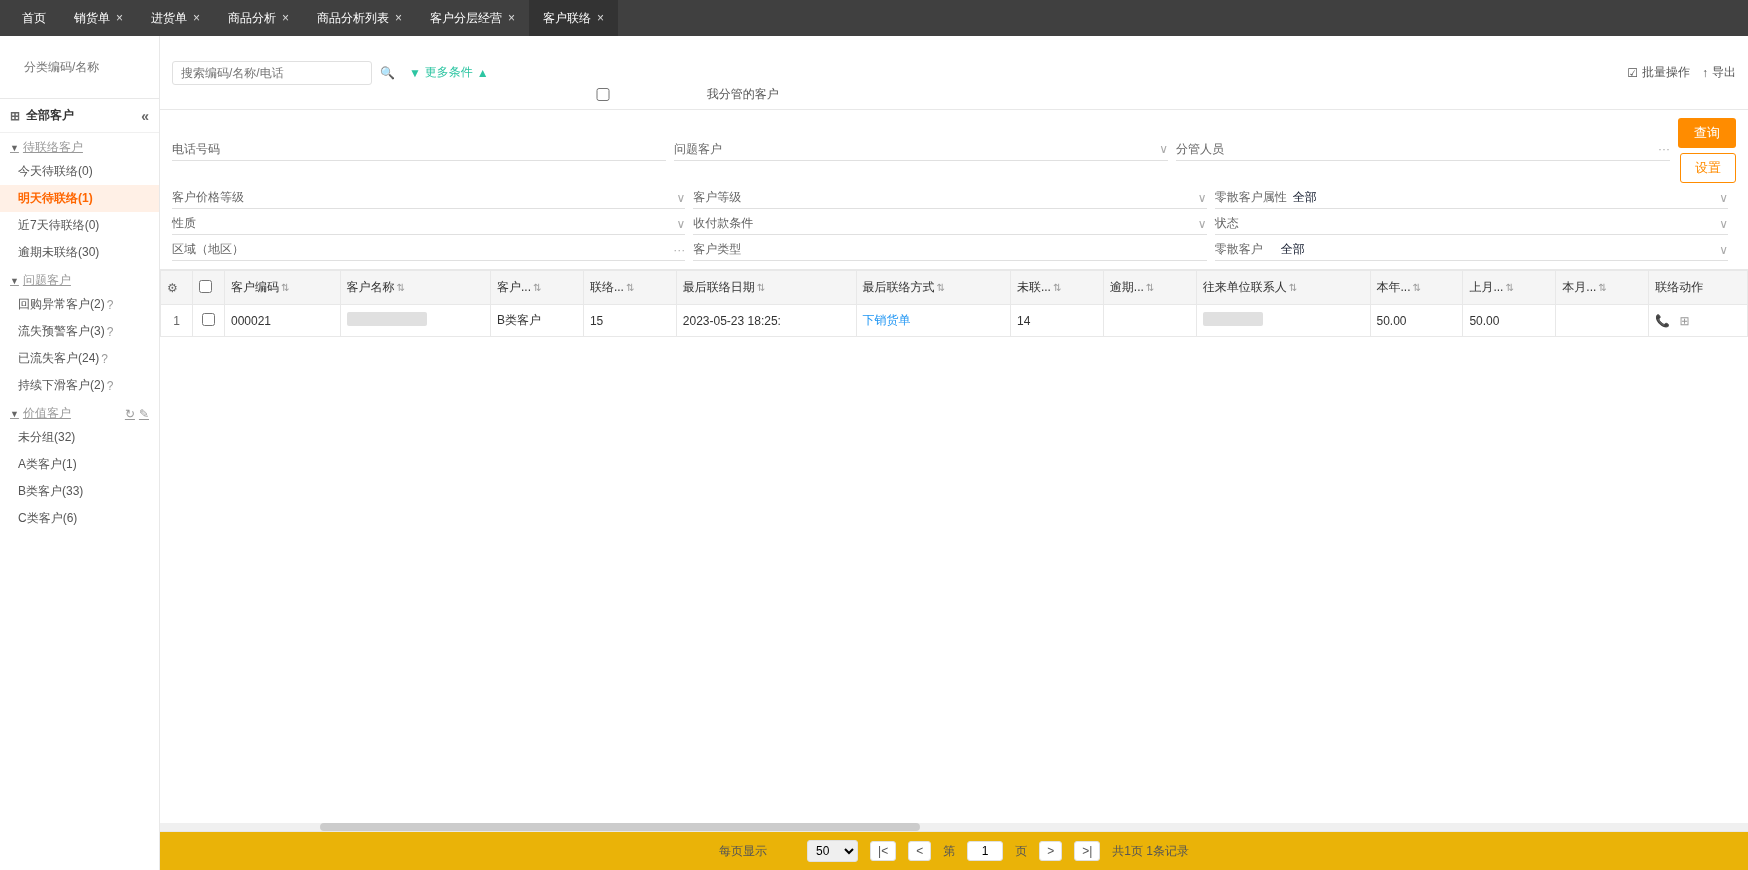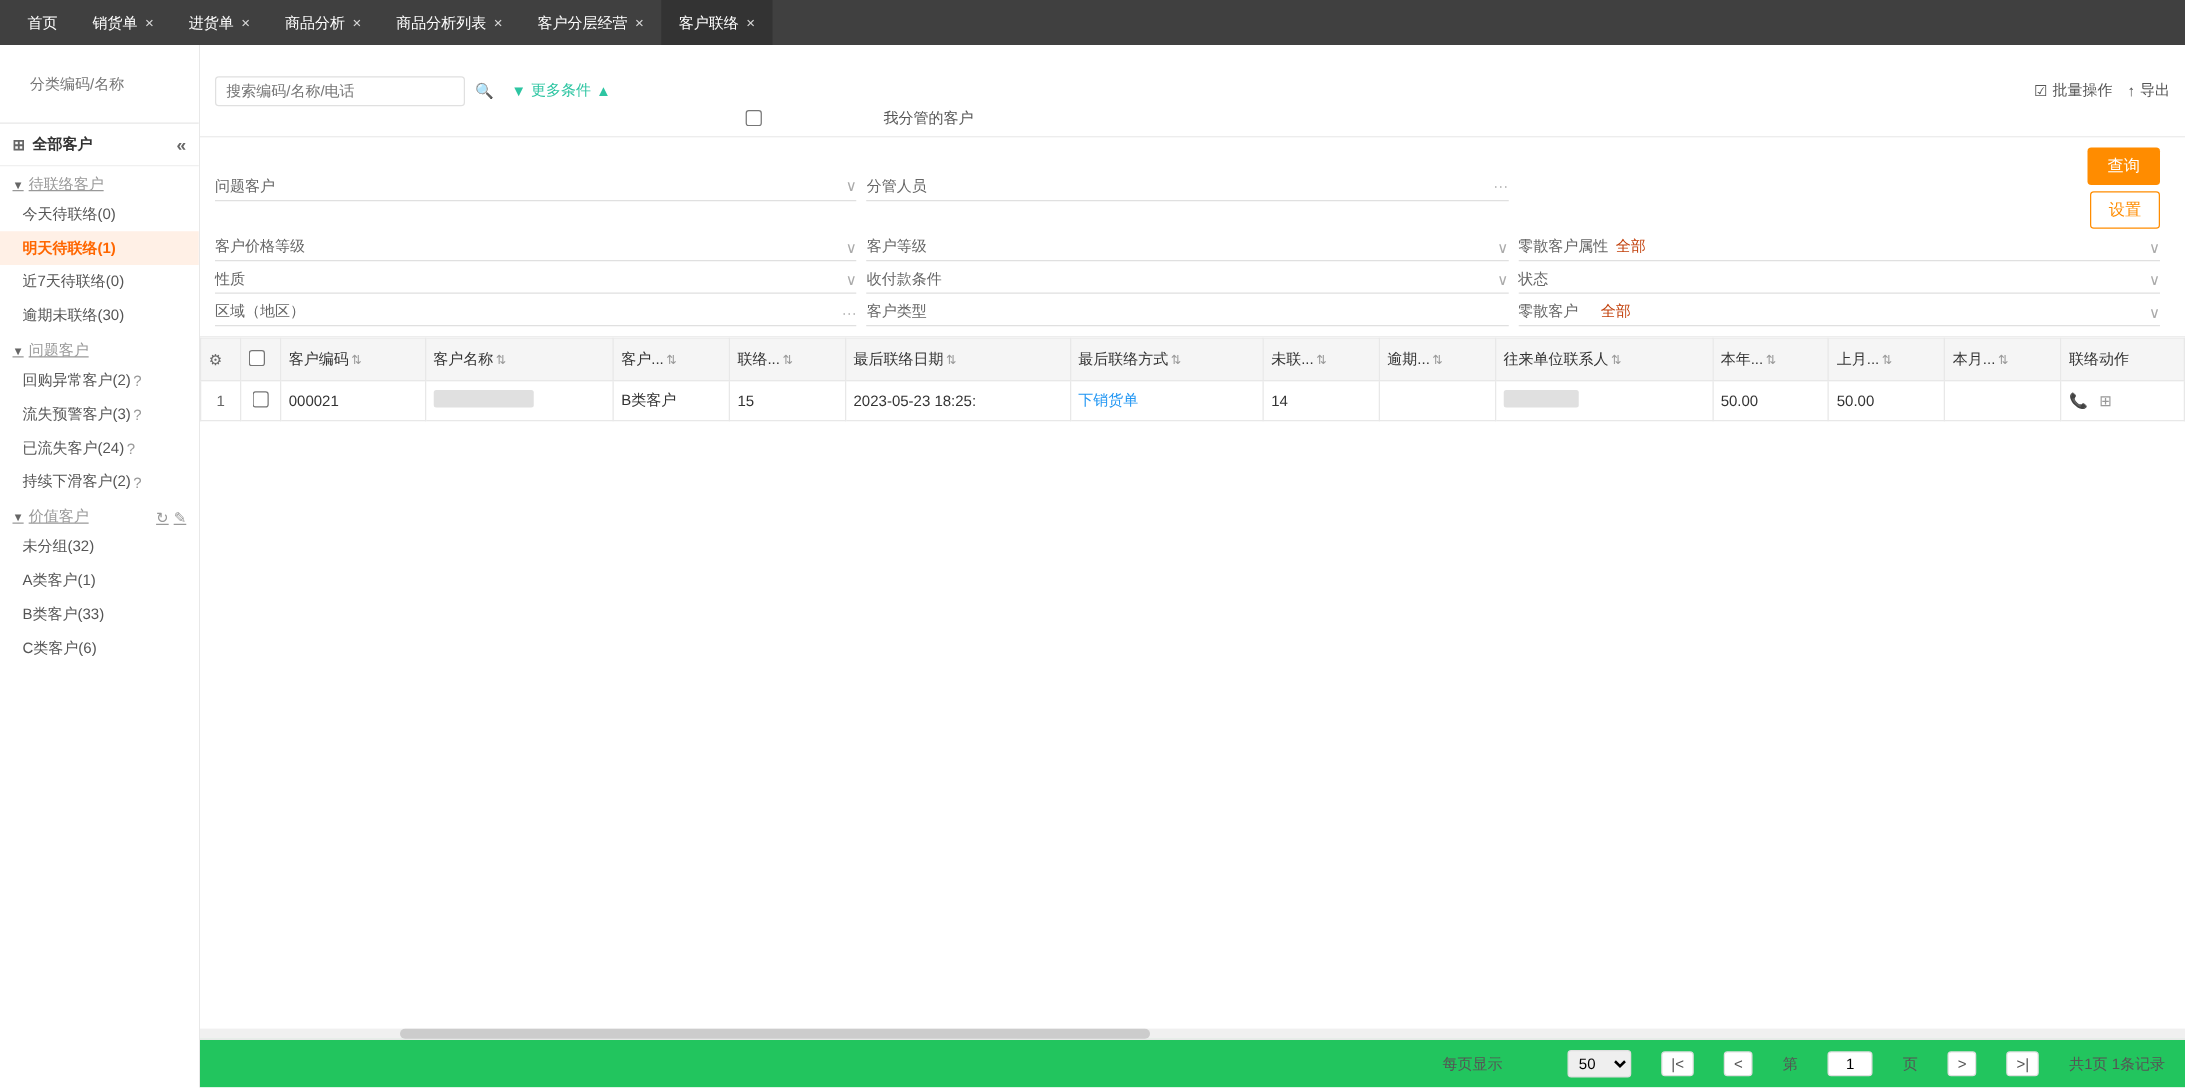--- a/index.html
+++ b/index.html
@@ -200,27 +200,27 @@
       border: 1px solid #e8e8e8;
       padding: 7px 6px;
       color: #333;
       white-space: nowrap;
     }
     .link-text { color: #2196F3; cursor: pointer; text-decoration: none; }
     .row-num { color: #666; text-align: center; }
 
     
     .pagination {
-      background: #22c55e;
+      background: #eab308;
       border-top: 1px solid #e8e8e8;
       padding: 8px 16px;
       display: flex;
       align-items: center;
-      justify-content: flex-end;
-      gap: 24px;
+      justify-content: center;
+      gap: 12px;
       flex-shrink: 0;
       color: #555;
     }
     .pagination select {
       border: 1px solid #e0e0e0;
       padding: 2px 4px;
       border-radius: 3px;
       outline: none;
       margin-left: 28px;
     }
@@ -272,21 +272,21 @@
     }
     .adv-row:last-child { margin-bottom: 0; }
     .adv-field {
       display: flex;
       align-items: center;
       gap: 6px;
       border-bottom: 1px solid #e0e0e0;
       padding-bottom: 2px;
     }
     .adv-field label { color: #666; white-space: nowrap; min-width: 60px; }
-    .adv-field .adv-val { flex: 1; color: #c2410c; }
+    .adv-field .adv-val { flex: 1; color: #0f172a; }
     .adv-field .adv-arr { color: #aaa; margin-left: auto; }
     .adv-field .adv-dots { color: #aaa; margin-left: auto; cursor: pointer; }
     .right-query { display: flex; flex-direction: column; gap: 5px; align-items: flex-end; }
   </style>
 </head>
 <body>
 
 <div class="top-nav">
   <div class="nav-item">
     <span>首页</span>
@@ -407,20 +407,24 @@
         <div class="action-btn">
           <span style="color:#555;">↑</span>
           <span>导出</span>
         </div>
       </div>
     </div>
 
     <div class="adv-filter-full">
 
       <div class="adv-row">
+        <div class="adv-field">
+          <label>电话号码</label>
+          <div class="adv-val"></div>
+        </div>
         <div class="adv-field">
           <label>问题客户</label>
           <div class="adv-val"></div>
           <span class="adv-arr">∨</span>
         </div>
         <div class="adv-field">
           <label>分管人员</label>
           <div class="adv-val"></div>
           <span class="adv-dots">···</span>
         </div>

